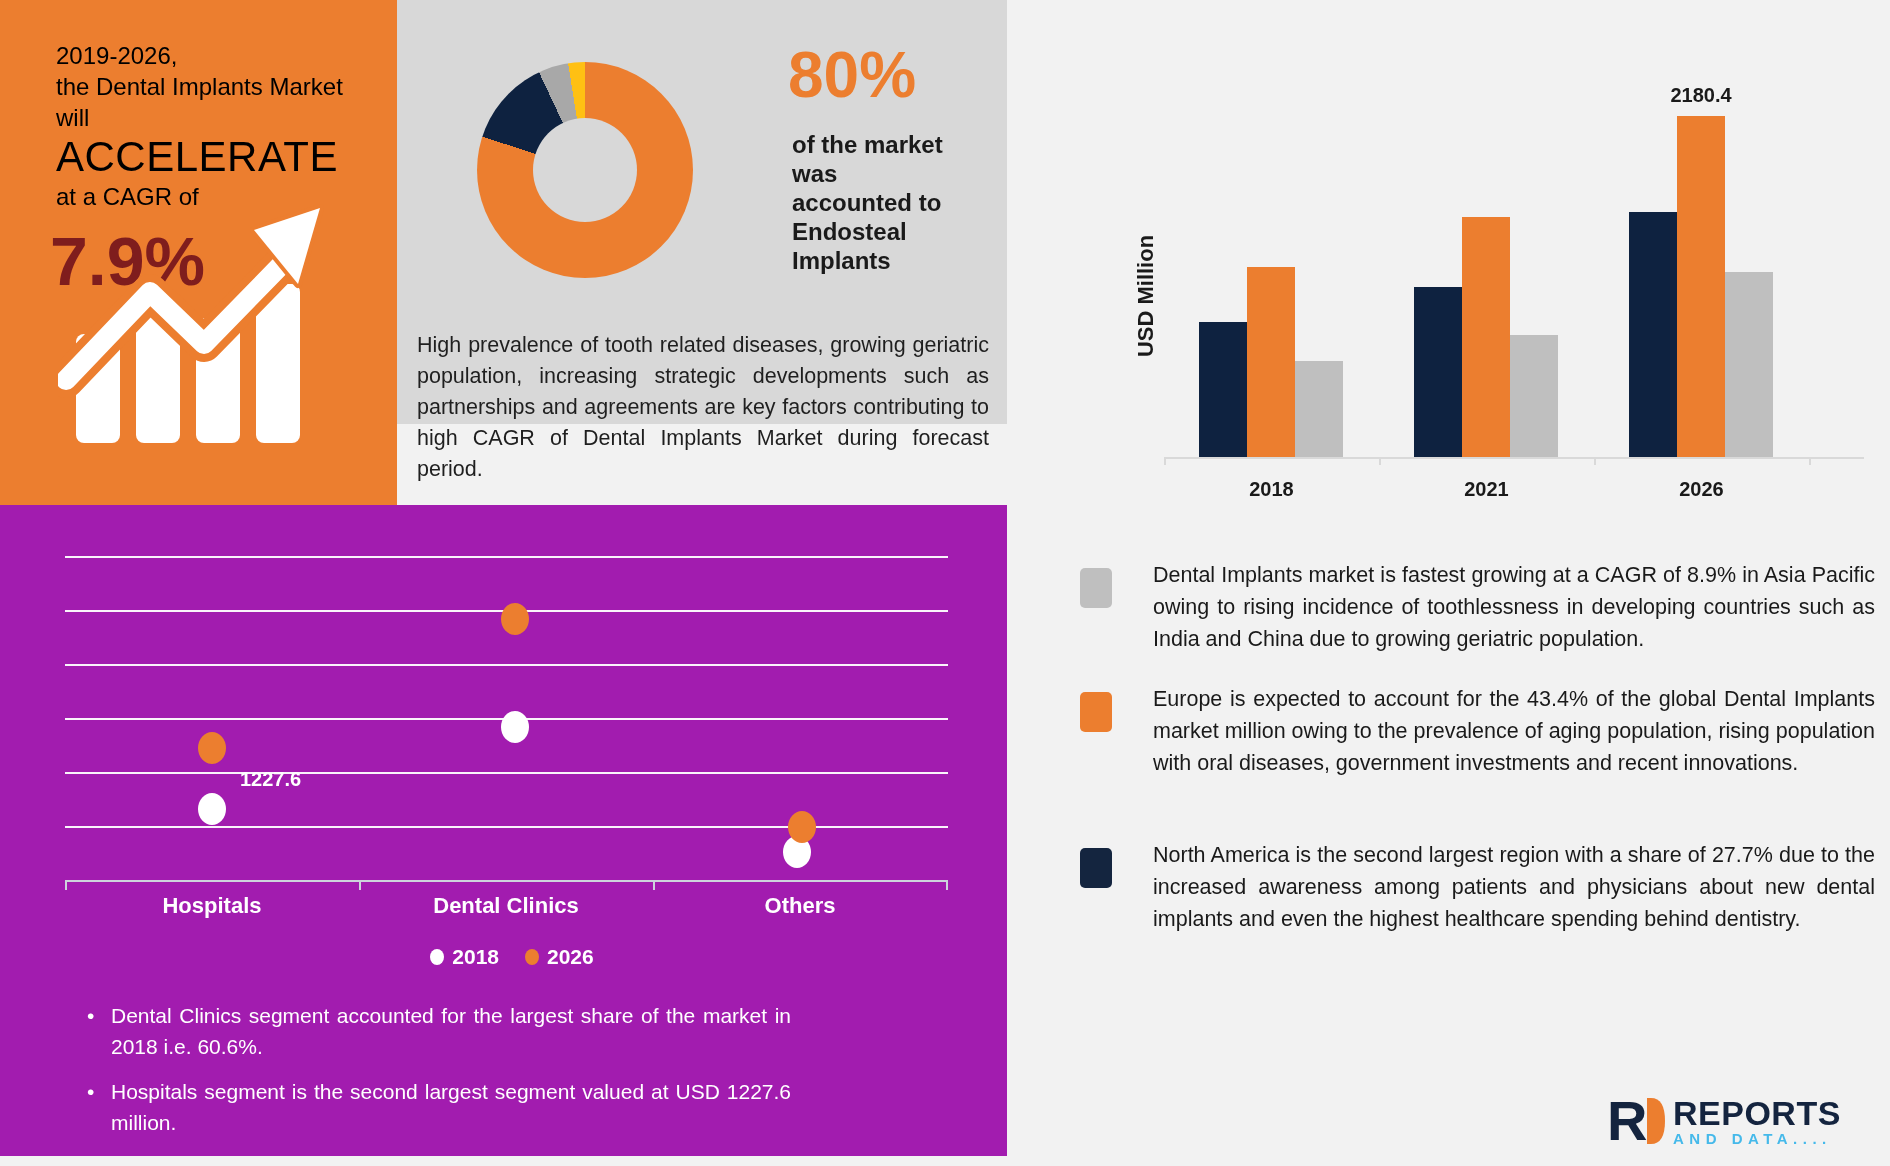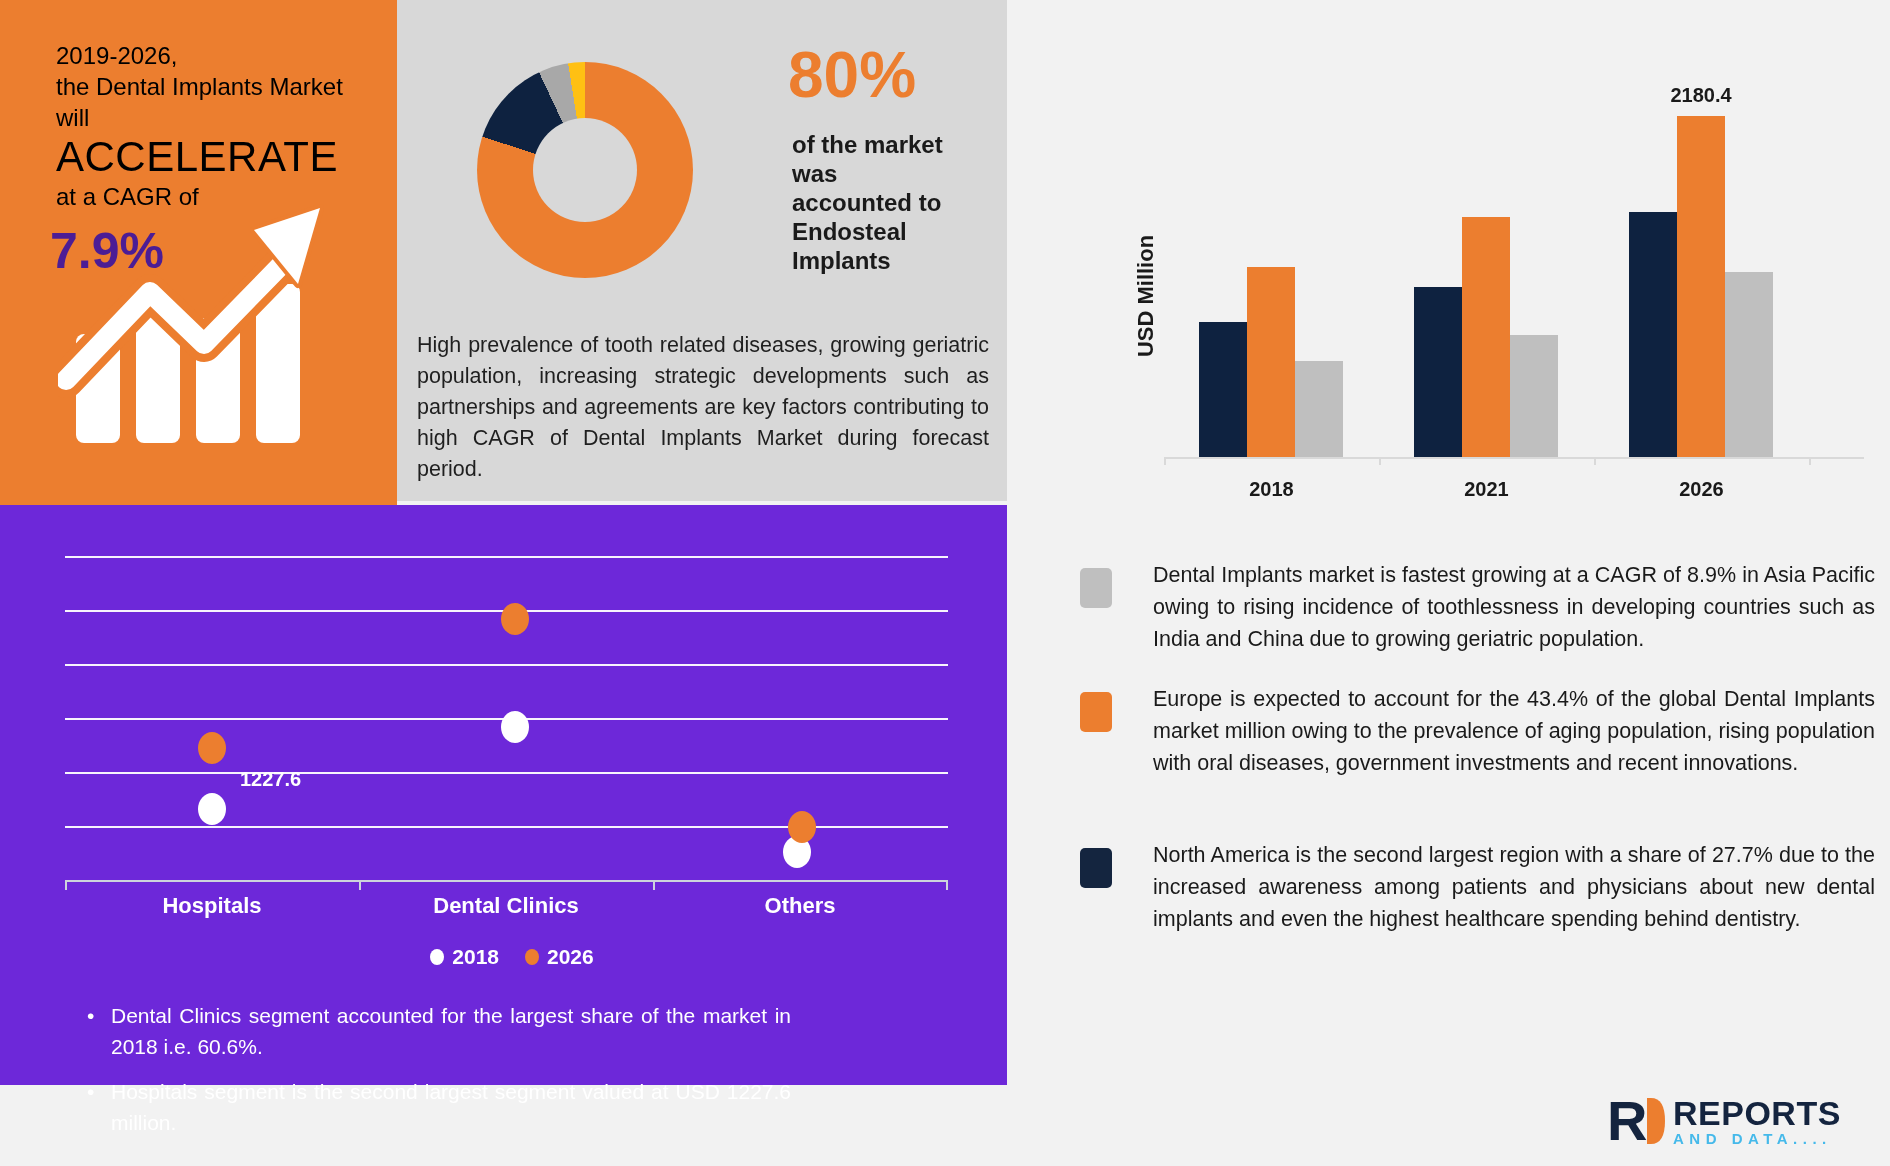--- a/index.html
+++ b/index.html
@@ -1,28 +1,28 @@
 <!DOCTYPE html>
 <html><head>
 <meta charset="utf-8">
 <style>
   html,body{margin:0;padding:0;background:#fff;}
   .canvas{position:relative;width:1890px;height:1166px;overflow:hidden;
           font-family:"Liberation Sans",sans-serif;background:#F2F2F2;}
   section{position:absolute;}
   
   .panel-orange{left:0;top:0;width:397px;height:505px;background:#EC7E2F;}
-  .panel-gray{left:397px;top:0;width:610px;height:501px;background:#D8D8D8;}
-  .panel-navy{left:0;top:505px;width:1007px;height:580px;background:#6d28d9;}
+  .panel-gray{left:397px;top:0;width:610px;height:424px;background:#D8D8D8;}
+  .panel-navy{left:0;top:505px;width:1007px;height:651px;background:#a21caf;}
   .panel-right{left:1007px;top:0;width:883px;height:1166px;background:#F2F2F2;}
   
   .intro-block{position:absolute;left:56px;top:40px;width:330px;color:#000000;}
   .intro-line{font-size:24px;line-height:31px;font-weight:400;}
   .intro-emph{font-size:42px;line-height:48px;font-weight:400;letter-spacing:.5px;}
-  .cagr-value{position:absolute;left:50px;top:222px;color:#4c1d95;font-size:50px;font-weight:700;}
+  .cagr-value{position:absolute;left:50px;top:222px;color:#7f1d1d;font-size:68px;font-weight:700;}
   .growth-icon{position:absolute;left:58px;top:198px;}
   
   .donut{position:absolute;left:477px;top:62px;width:216px;height:216px;border-radius:50%;
          background:conic-gradient(#EC7E2F 0deg 288deg,#0E2240 288deg 334.8deg,#A8A8A8 334.8deg 351deg,#FFC013 351deg 360deg);}
   .donut-hole{position:absolute;left:56px;top:56px;width:104px;height:104px;border-radius:50%;background:#D8D8D8;}
   .stat-big{position:absolute;left:788px;top:38px;font-size:64px;font-weight:700;color:#EC7E2F;}
   .stat-caption{position:absolute;left:792px;top:130px;width:160px;font-size:24px;line-height:29px;font-weight:700;color:#1a1a1a;}
   .gray-paragraph{position:absolute;left:417px;top:330px;width:572px;margin:0;
                   font-size:21.5px;line-height:31px;color:#1f1f1f;text-align:justify;}
   

